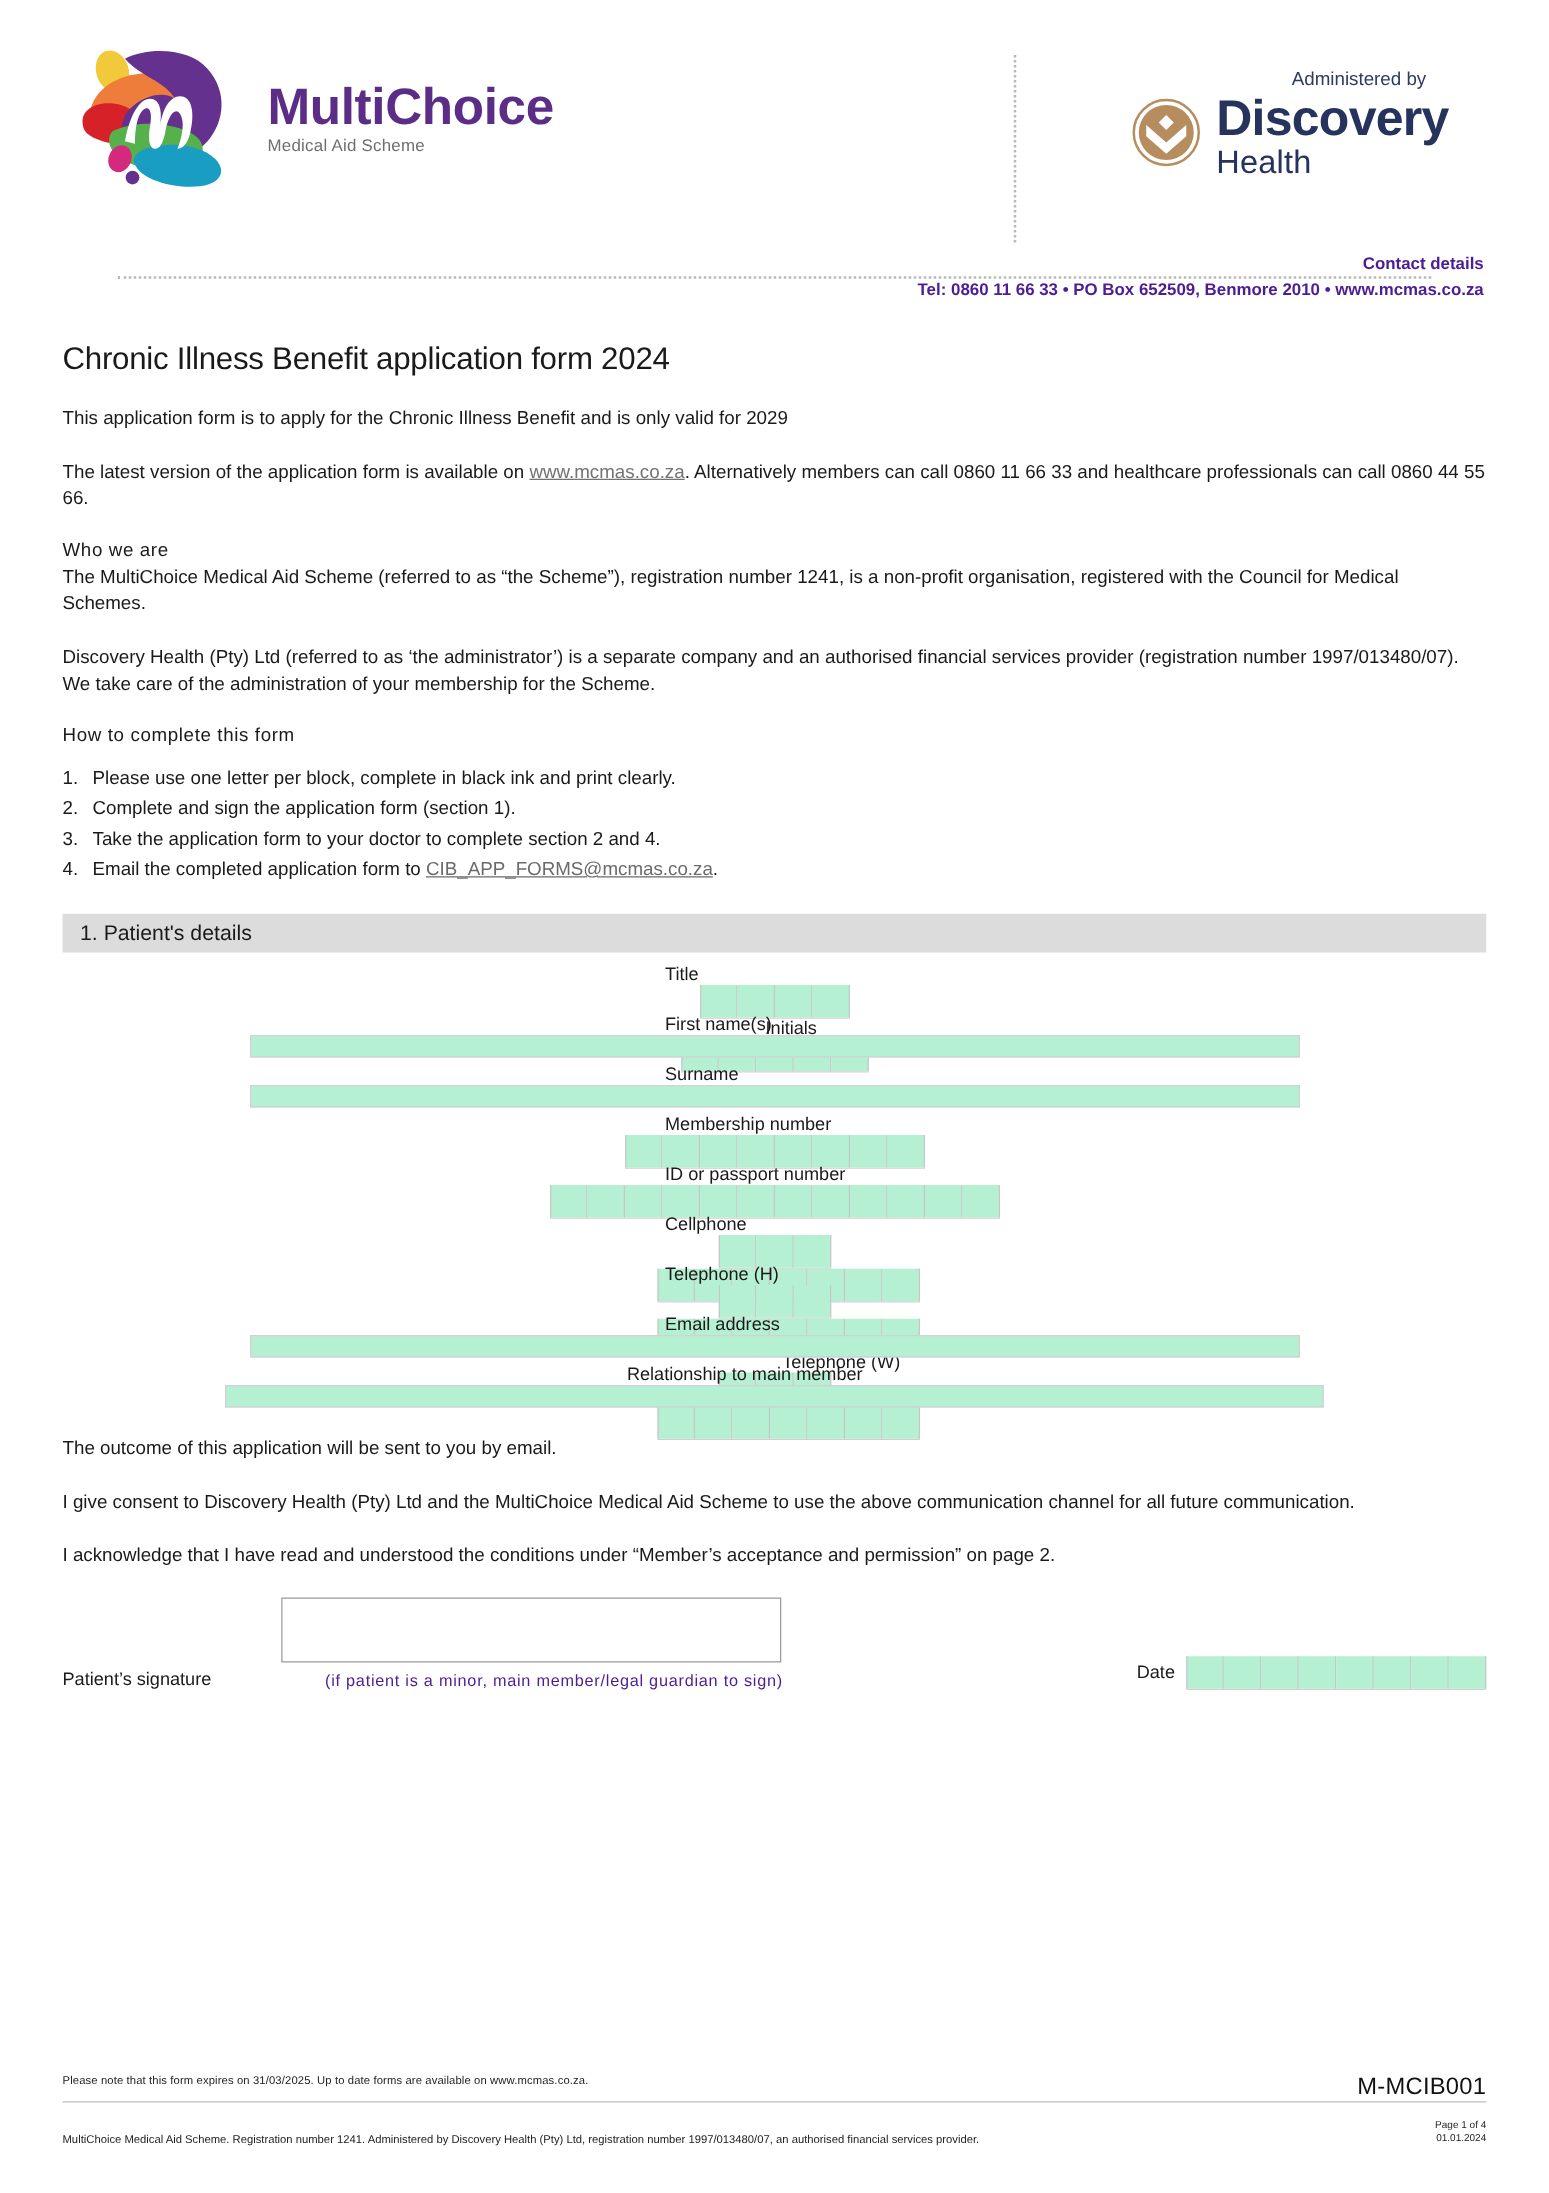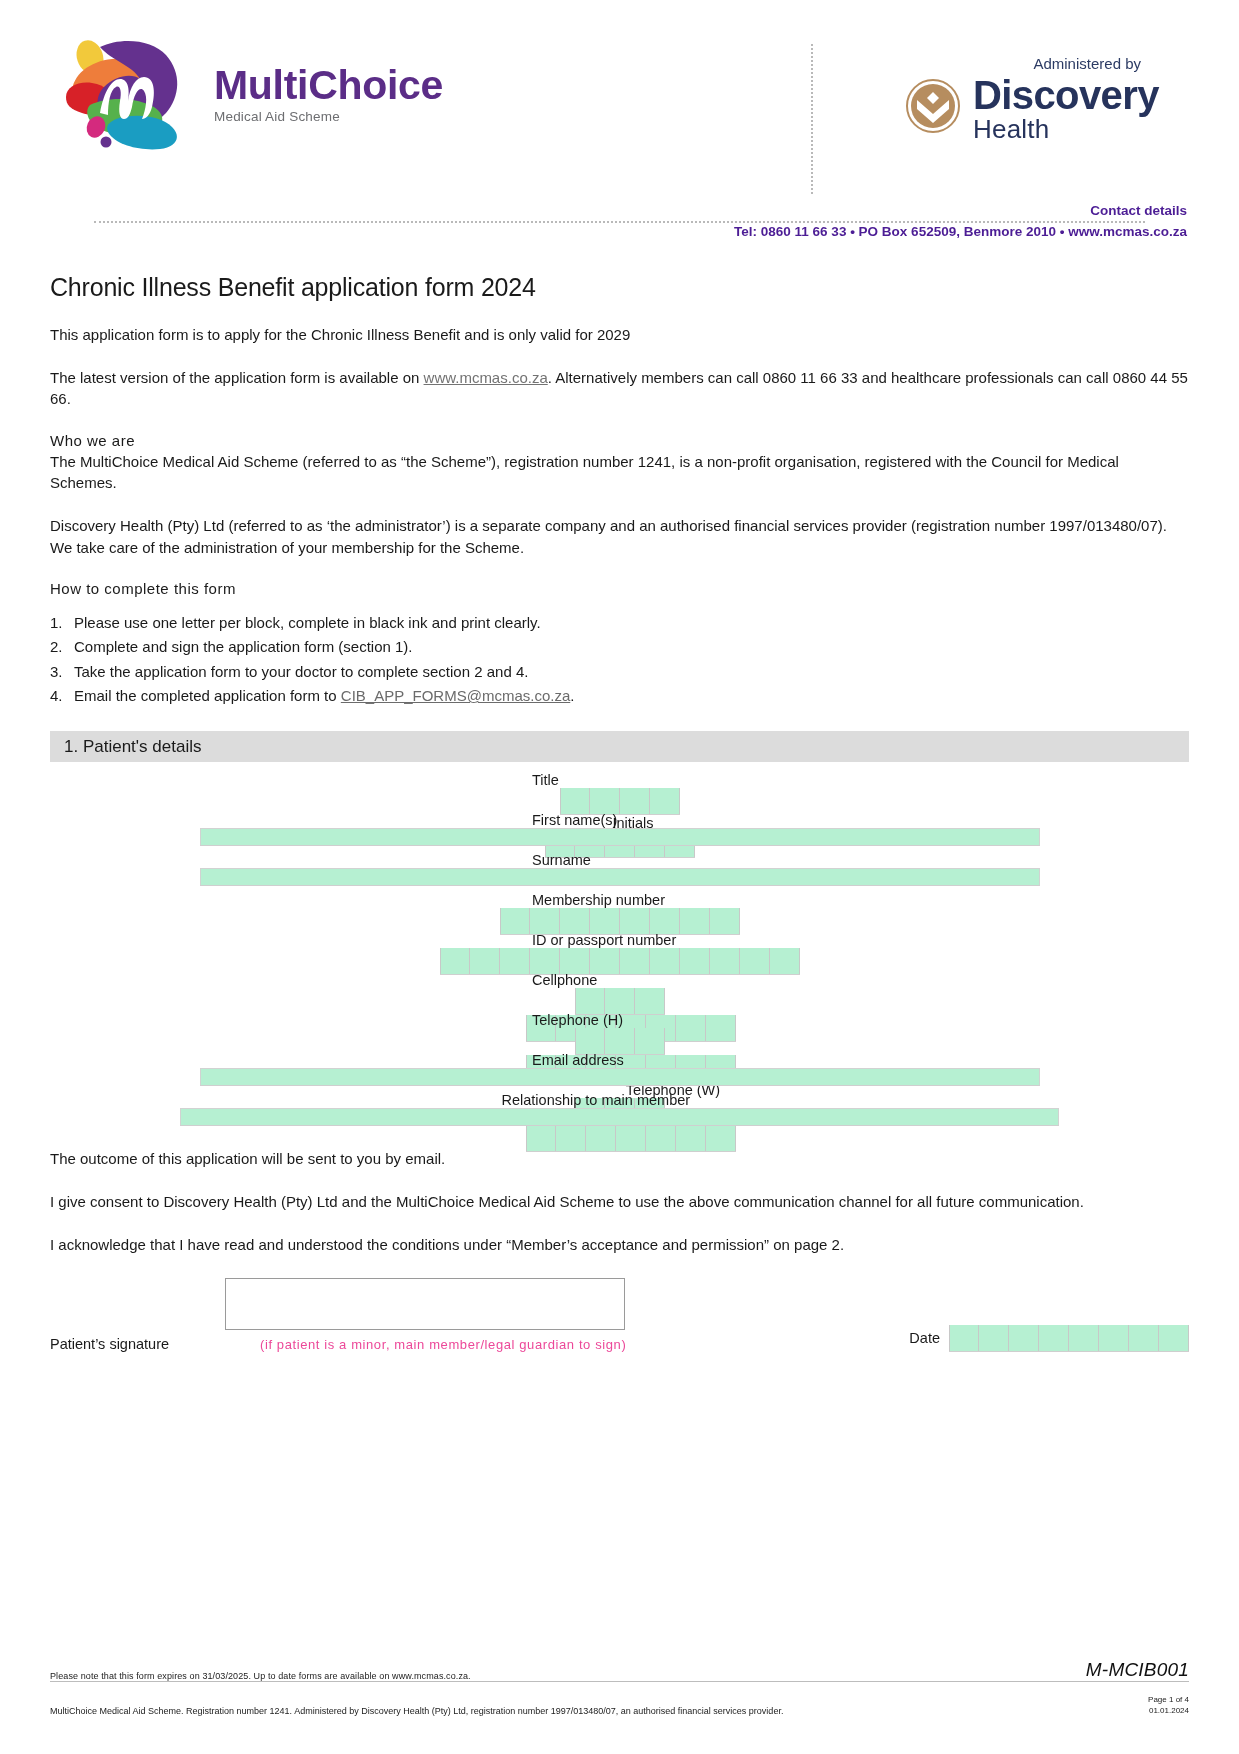--- a/index.html
+++ b/index.html
@@ -221,21 +221,21 @@
   }
   .sig-box {
     width: 400px;
     height: 52px;
     border: 1px solid #9a9a9a;
     background: #ffffff;
     box-sizing: border-box;
   }
   .sig-note {
     font-size: 13px;
-    color: #ec4899;
+    color: #4c1d95;
     letter-spacing: 0.6px;
     margin: 7px 0 0 35px;
   }
   .date-wrap {
     margin-left: auto;
     display: flex;
     align-items: center;
     padding-top: 10px;
   }
   .date-label {
@@ -249,33 +249,32 @@
     left: 50px;
     right: 50px;
     bottom: 38px;
   }
   .foot-rule {
     border-top: 1px solid #bdbdbd;
     margin-bottom: 8px;
   }
   .foot-row1 {
     display: flex;
-    align-items: flex-end;
+    align-items: flex-start;
     justify-content: space-between;
   }
   .foot-note {
     font-size: 9px;
     color: #222;
     letter-spacing: 0.1px;
   }
   .foot-code {
     font-size: 19px;
     color: #111;
     letter-spacing: 0.2px;
-    font-style: italic;
   }
   .foot-row2 {
     display: flex;
     align-items: flex-end;
     justify-content: space-between;
     margin-top: 13px;
   }
   .foot-legal {
     font-size: 9px;
     color: #222;

